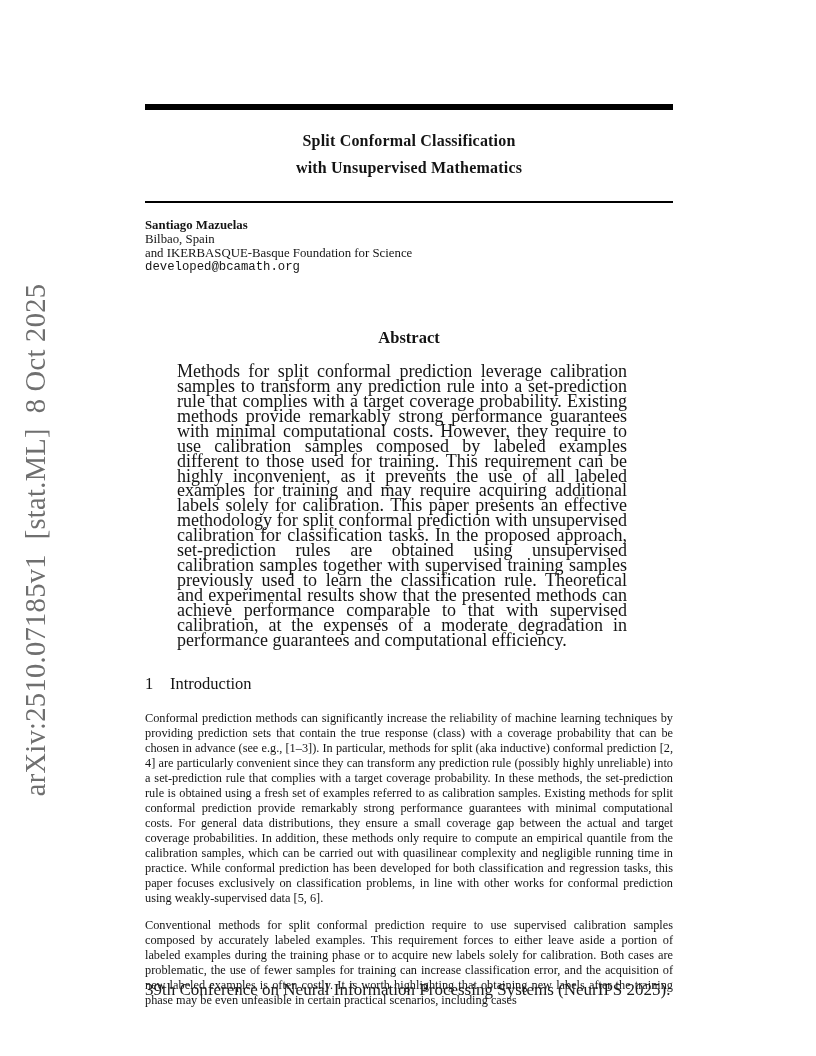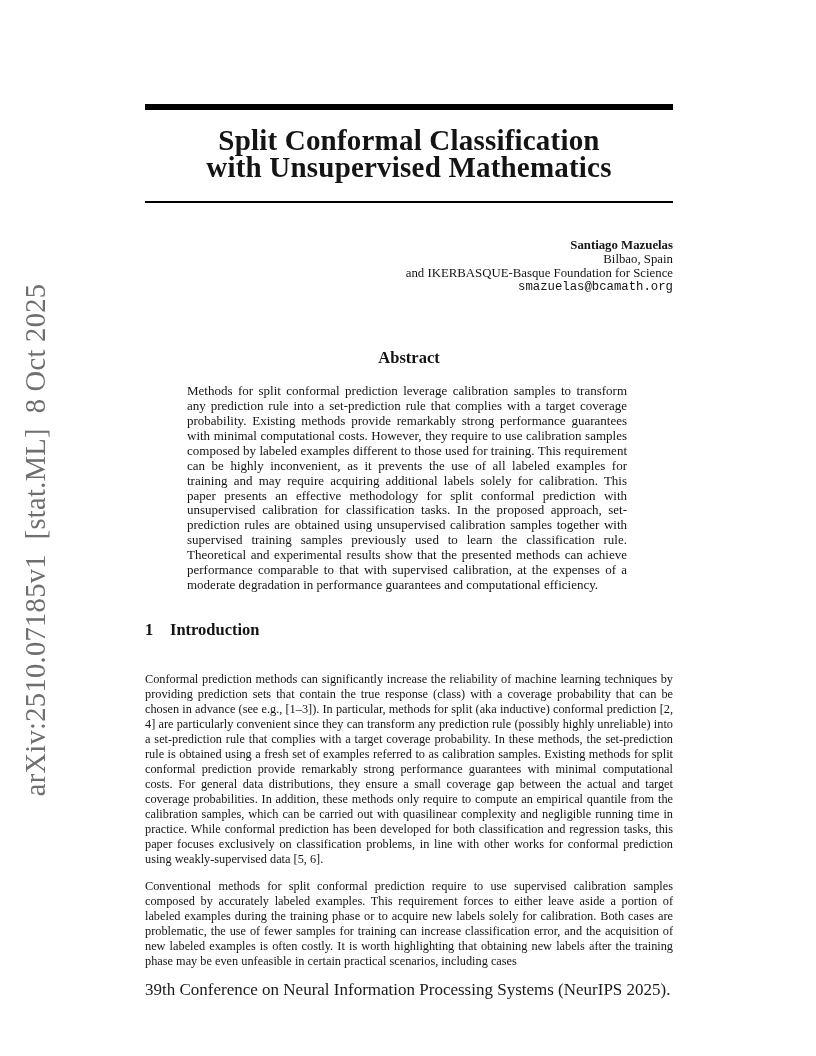--- a/index.html
+++ b/index.html
@@ -39,68 +39,68 @@
     background: #000000;
   }
   .rule-thin {
     margin-top: 20px;
     height: 2px;
     background: #000000;
   }
   .title {
     margin: 17px 0 0 0;
     text-align: center;
-    font-size: 29px;
+    font-size: 16px;
     line-height: 27px;
     font-weight: 700;
     letter-spacing: 0.2px;
   }
   .authors {
-    margin-top: 36px;
-    text-align: right;
+    margin-top: 16px;
+    text-align: left;
     font-size: 12.8px;
     line-height: 13.8px;
   }
   .author-name {
     font-weight: 700;
   }
   .email {
     margin-top: 1px;
     font-family: "Liberation Mono", monospace;
     font-size: 12.3px;
   }
   .abstract-heading {
     margin-top: 53px;
     text-align: center;
     font-size: 16.5px;
     font-weight: 700;
   }
   .abstract-body {
-    margin: 16px 46px 0 42px;
-    font-size: 13px;
+    margin: 16px 46px 0 32px;
+    font-size: 18px;
     line-height: 14.9px;
     text-align: justify;
   }
   .section-heading {
     margin: 27px 0 0 0;
     font-size: 16.5px;
-    font-weight: 700;
+    font-weight: 400;
   }
   .section-number {
     display: inline-block;
     min-width: 25px;
   }
   .body-para {
     margin: 0;
     font-size: 12.3px;
     line-height: 15px;
     text-align: justify;
   }
   .para-first {
-    margin-top: 32px;
+    margin-top: 17px;
   }
   .para-next {
     margin-top: 12px;
   }
   .footer {
     position: absolute;
     left: 145px;
     top: 980px;
     font-size: 17px;
     color: #1a1a1a;
@@ -118,21 +118,21 @@
     <div class="rule-thick"></div>
 
     <h1 class="title"><span>Split Conformal Classification</span><br><span>with Unsupervised Mathematics</span></h1>
 
     <div class="rule-thin"></div>
 
     <div class="authors">
       <div class="author-name">Santiago Mazuelas</div>
       <div>Bilbao, Spain</div>
       <div>and IKERBASQUE-Basque Foundation for Science</div>
-      <div class="email">smazuelas@bcamath.org</div>
+      <div class="email">developed@bcamath.org</div>
     </div>
 
     <div class="abstract-heading">Abstract</div>
 
     <p class="abstract-body">Methods for split conformal prediction leverage calibration samples to transform any prediction rule into a set-prediction rule that complies with a target coverage probability. Existing methods provide remarkably strong performance guarantees with minimal computational costs. However, they require to use calibration samples composed by labeled examples different to those used for training. This requirement can be highly inconvenient, as it prevents the use of all labeled examples for training and may require acquiring additional labels solely for calibration. This paper presents an effective methodology for split conformal prediction with unsupervised calibration for classification tasks. In the proposed approach, set-prediction rules are obtained using unsupervised calibration samples together with supervised training samples previously used to learn the classification rule. Theoretical and experimental results show that the presented methods can achieve performance comparable to that with supervised calibration, at the expenses of a moderate degradation in performance guarantees and computational efficiency.</p>
 
     <h2 class="section-heading"><span class="section-number">1</span><span>Introduction</span></h2>
 
     <p class="body-para para-first">Conformal prediction methods can significantly increase the reliability of machine learning techniques by providing prediction sets that contain the true response (class) with a coverage probability that can be chosen in advance (see e.g., [1–3]). In particular, methods for split (aka inductive) conformal prediction [2, 4] are particularly convenient since they can transform any prediction rule (possibly highly unreliable) into a set-prediction rule that complies with a target coverage probability. In these methods, the set-prediction rule is obtained using a fresh set of examples referred to as calibration samples. Existing methods for split conformal prediction provide remarkably strong performance guarantees with minimal computational costs. For general data distributions, they ensure a small coverage gap between the actual and target coverage probabilities. In addition, these methods only require to compute an empirical quantile from the calibration samples, which can be carried out with quasilinear complexity and negligible running time in practice. While conformal prediction has been developed for both classification and regression tasks, this paper focuses exclusively on classification problems, in line with other works for conformal prediction using weakly-supervised data [5, 6].</p>
 

